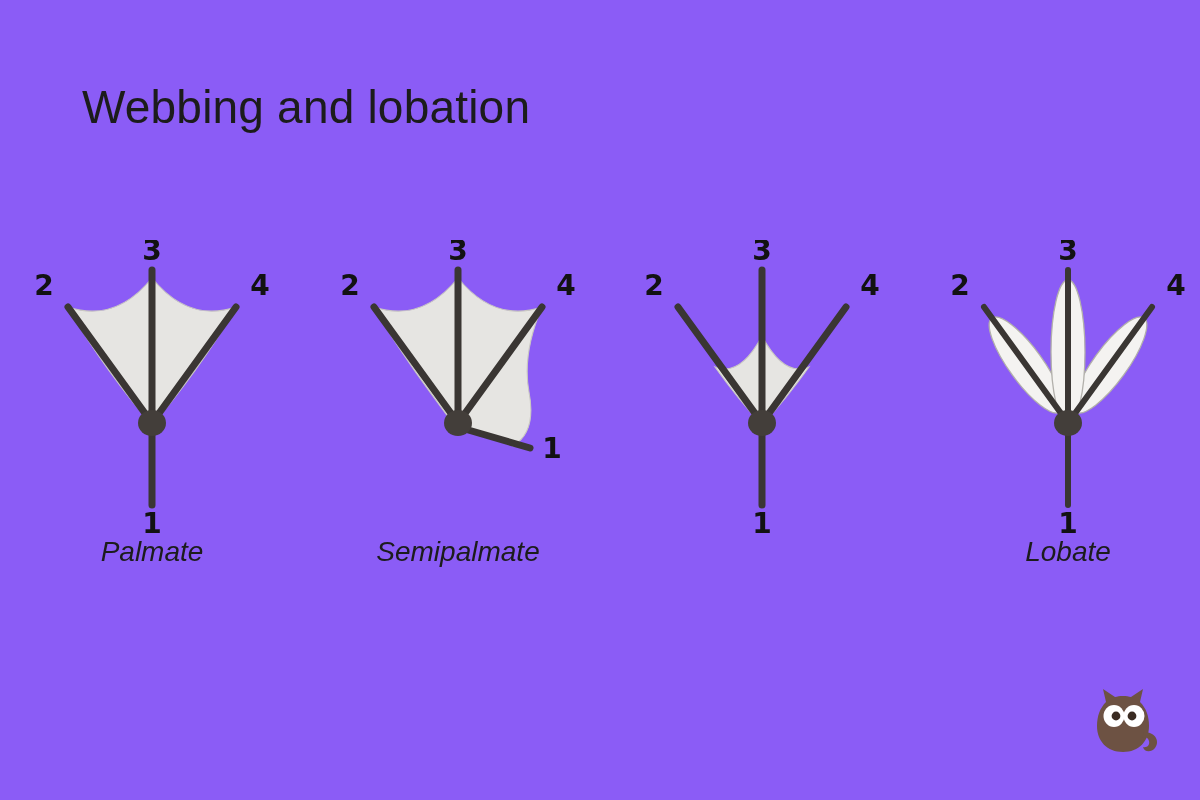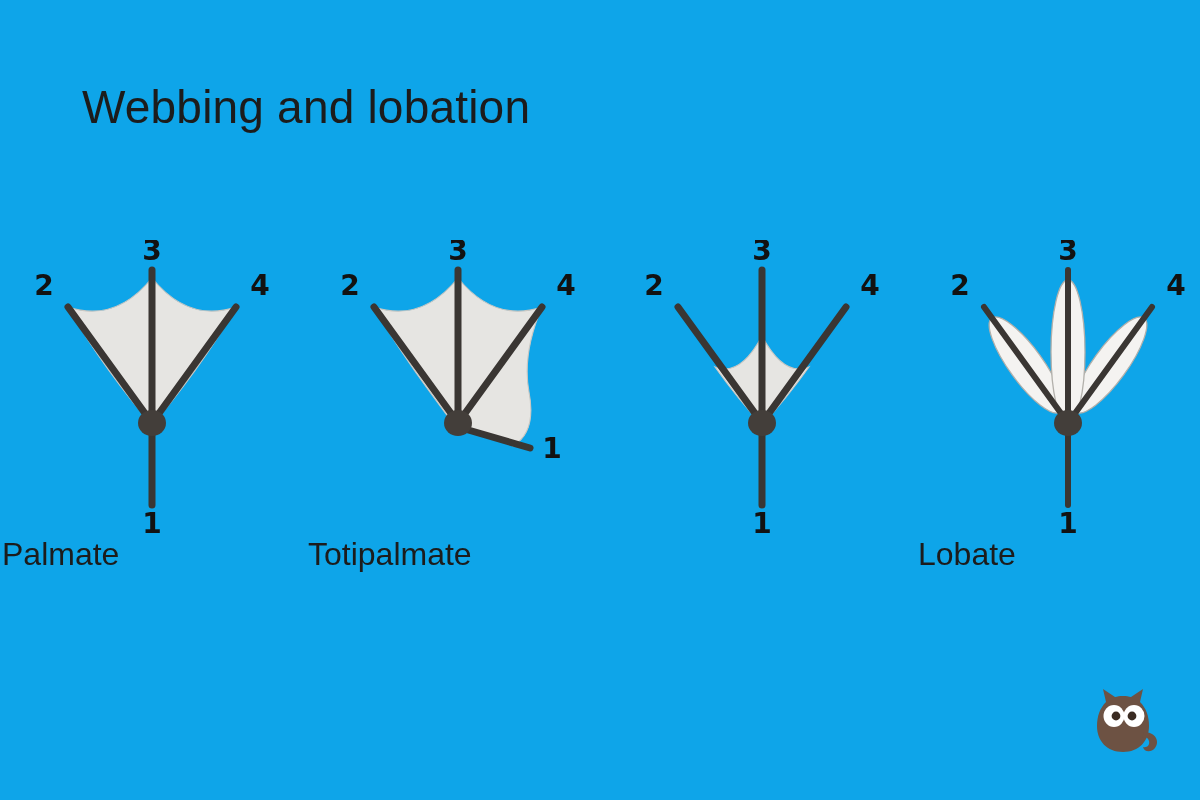--- a/index.html
+++ b/index.html
@@ -13,21 +13,21 @@
     height: 800px;
     position: relative;
     overflow: hidden;
     font-family: "Liberation Sans", sans-serif;
     color: #1a1a1a;
   }
 
   #slide {
     position: absolute;
     inset: 0;
-    background: #0ea5e9;
+    background: #8b5cf6;
   }
 
   #slide-title {
     position: absolute;
     left: 82px;
     top: 80px;
     font-size: 46px;
     font-weight: 300;
     letter-spacing: 0.2px;
     color: #1c1c1c;
@@ -57,25 +57,26 @@
     display: block;
     width: 300px;
     height: 305px;
   }
 
   .foot-caption {
     position: absolute;
     left: 0;
     top: 296px;
     width: 300px;
-    text-align: left;
-    font-size: 32px;
+    text-align: center;
+    font-size: 28px;
     font-weight: 400;
     color: #1c1c1c;
     white-space: nowrap;
+    font-style: italic;
   }
 
   
   .toe-line {
     stroke: #3a3633;
     stroke-width: 7;
     stroke-linecap: round;
     fill: none;
   }
   .toe-line-thin {
@@ -160,21 +161,21 @@
 
         <line class="toe-line" x1="150" y1="187" x2="222" y2="208"></line>
 
         <ellipse class="joint-dot" cx="150" cy="183" rx="14" ry="13"></ellipse>
 
         <text class="digit-label" x="150" y="20" text-anchor="middle">3</text>
         <text class="digit-label" x="42" y="55" text-anchor="middle">2</text>
         <text class="digit-label" x="258" y="55" text-anchor="middle">4</text>
         <text class="digit-label" x="244" y="218" text-anchor="middle">1</text>
       </svg>
-      <div class="foot-caption">Totipalmate</div>
+      <div class="foot-caption">Semipalmate</div>
     </div>
 
     <div class="foot-figure fig-2">
       <svg class="foot-svg" viewBox="0 0 300 305">
 
         <path class="web-shape" d="M 103 127 C 118 133 134 126 150 96 C 166 126 182 133 197 127
                  C 182 148 164 170 150 185 C 136 170 118 148 103 127 Z"></path>
 
         <line class="toe-line" x1="150" y1="30" x2="150" y2="183"></line>
 

